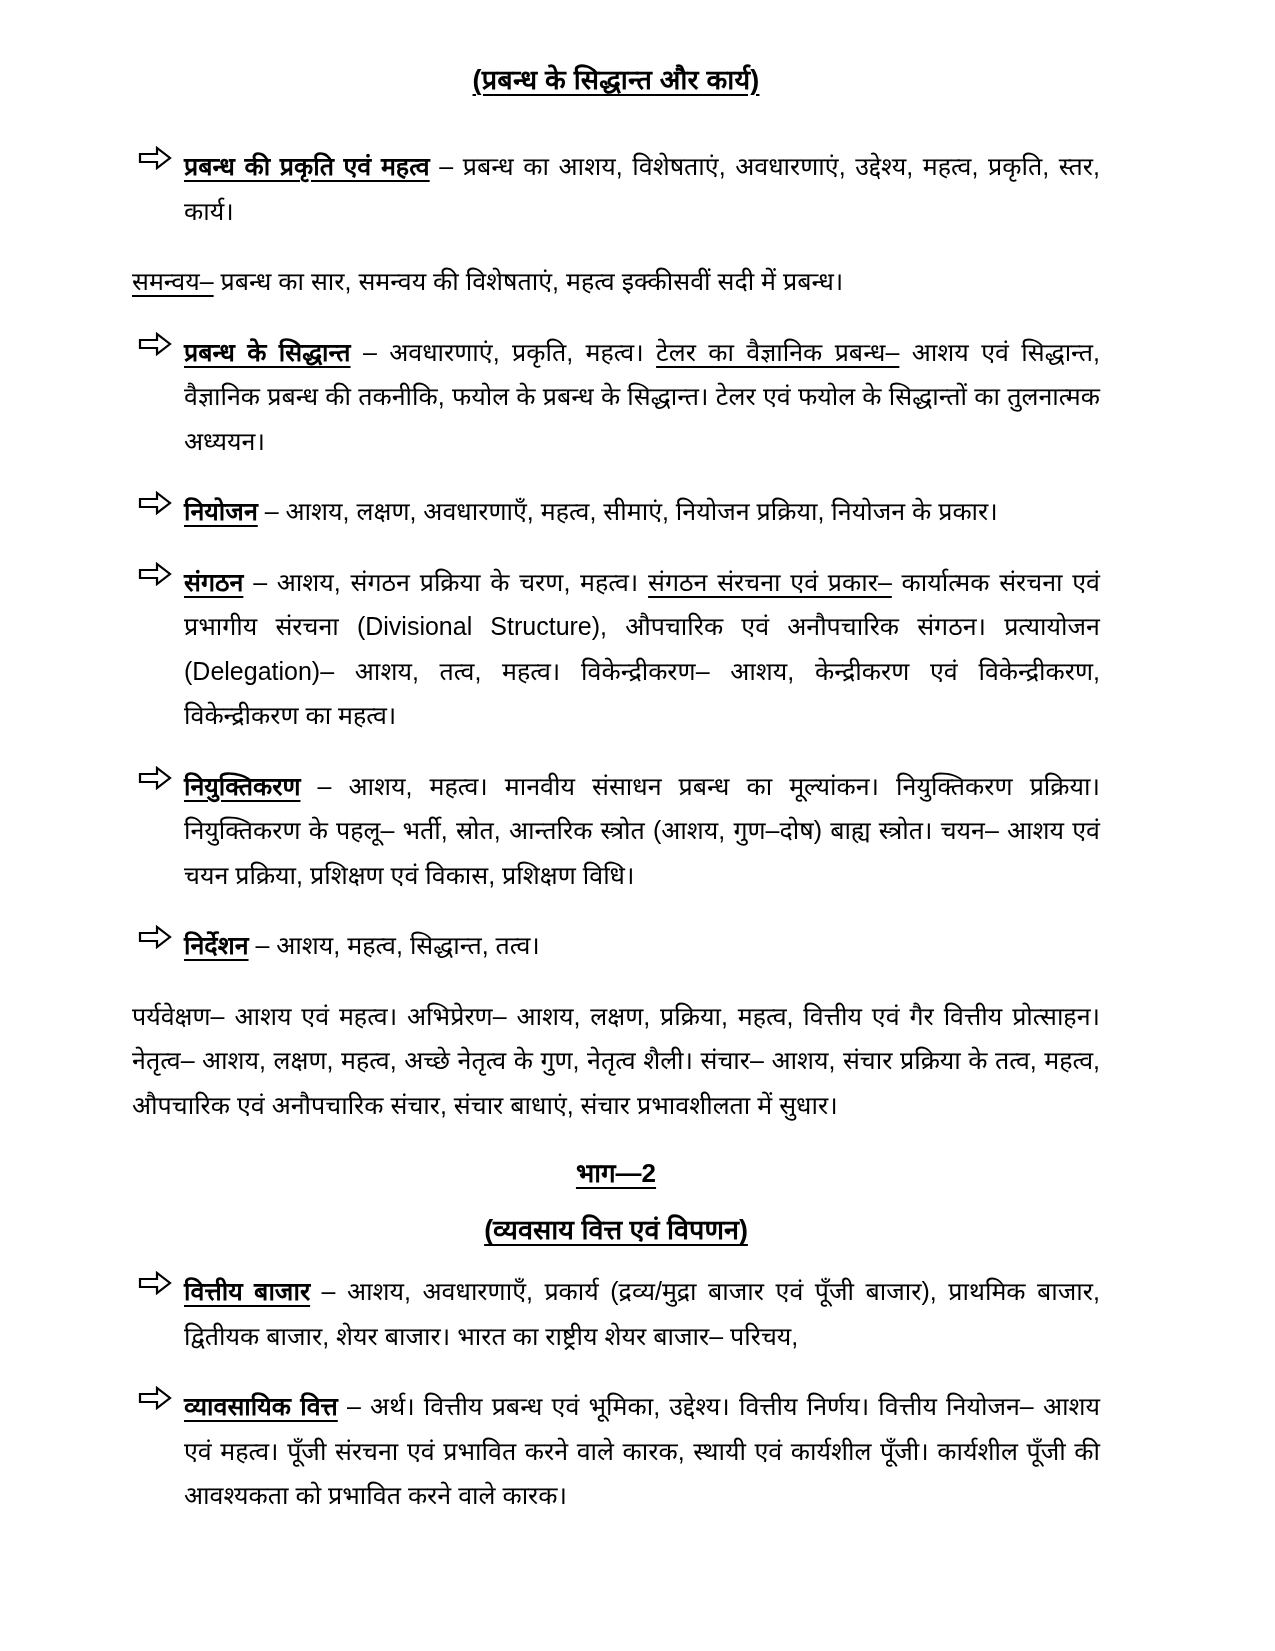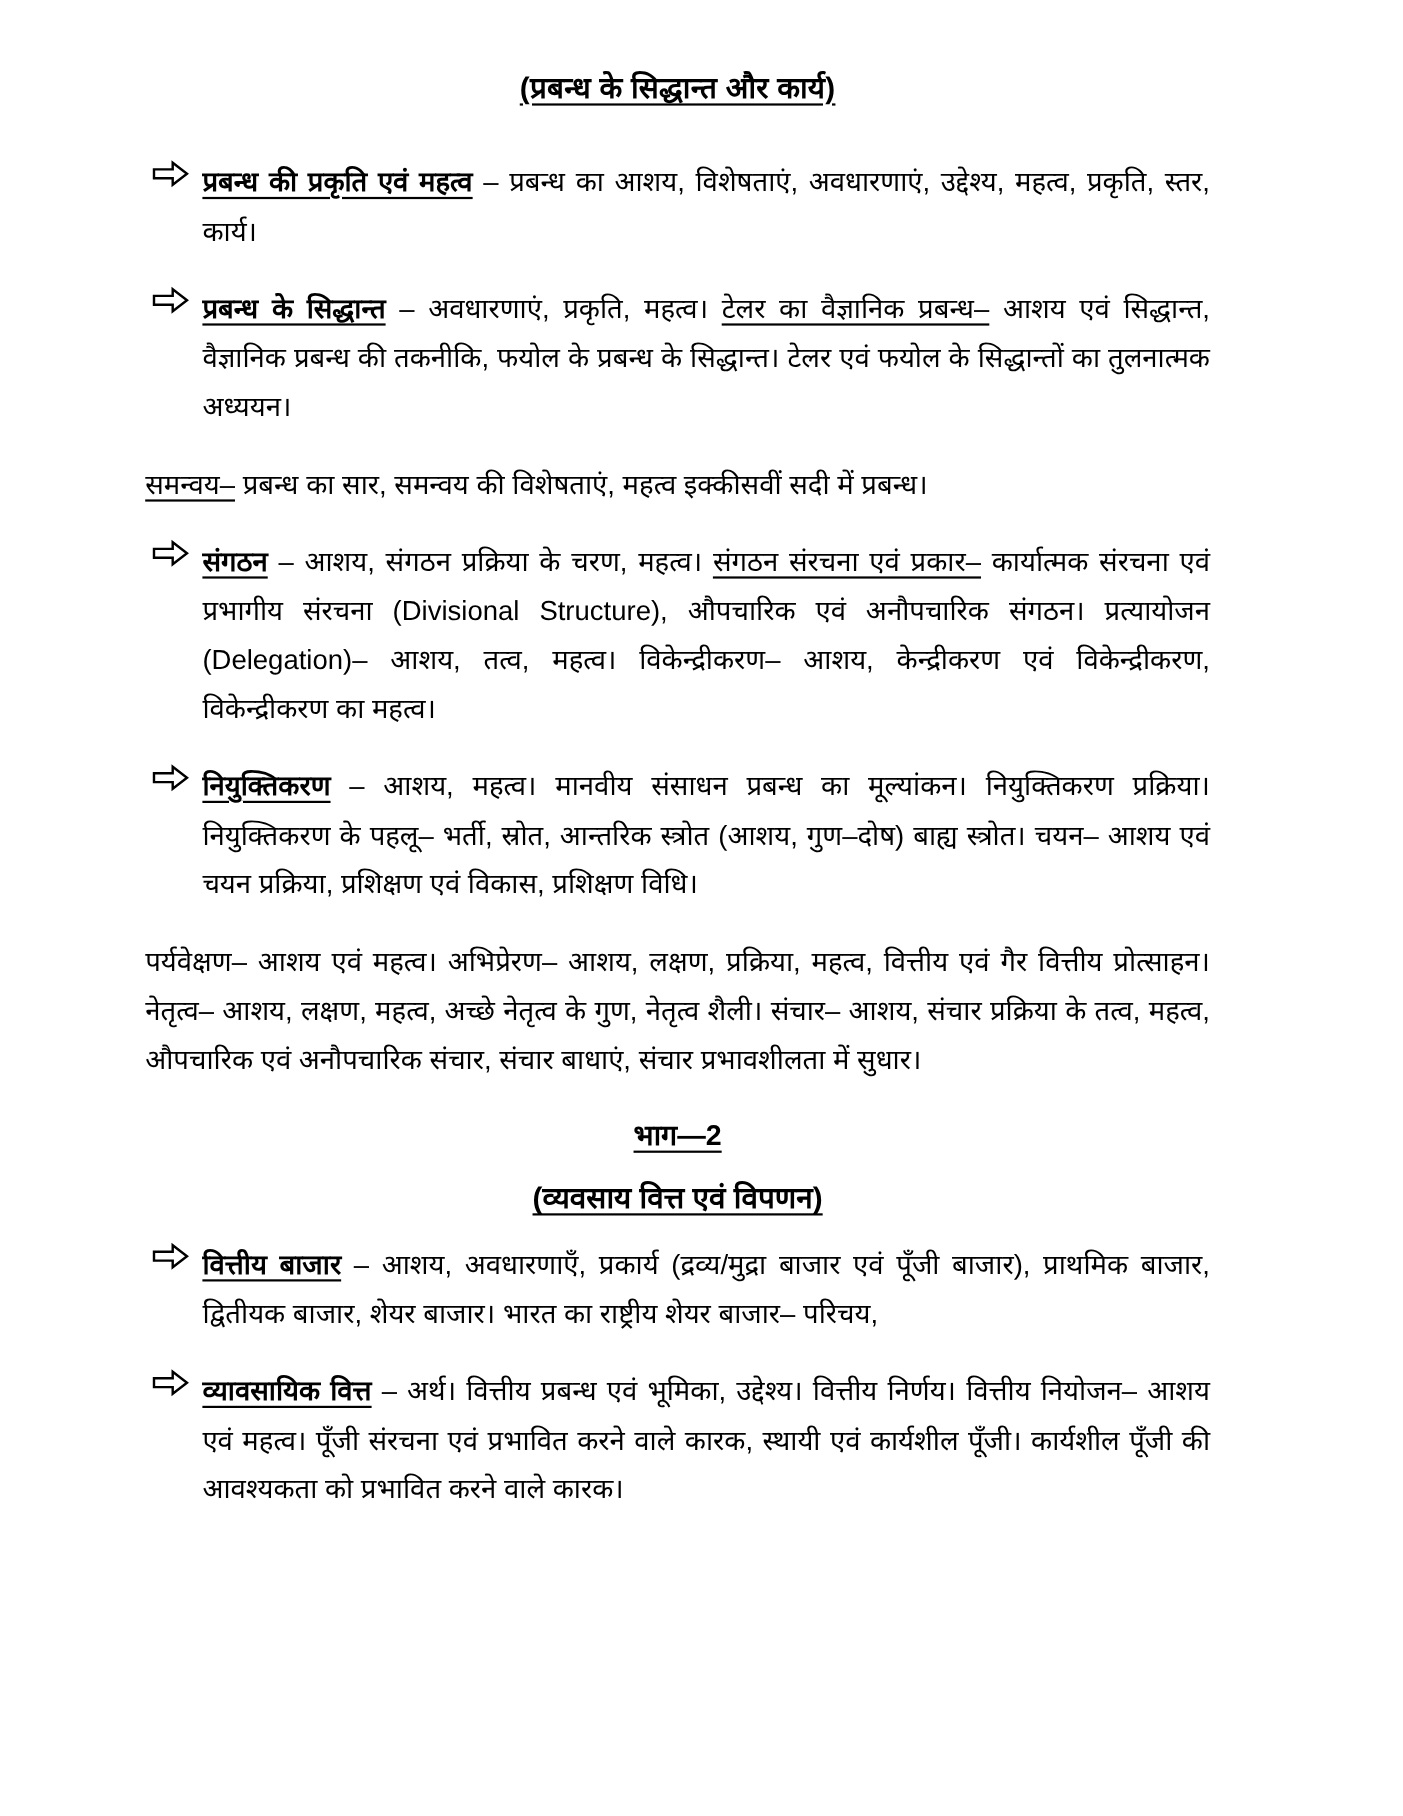--- a/index.html
+++ b/index.html
@@ -107,49 +107,63 @@
   <h1 class="doc-title"><span class="u">(प्रबन्ध के सिद्धान्त और कार्य)</span></h1>
 
   <p class="block bulleted">
     <span class="bullet-icon">
       <svg width="34" height="26" viewBox="0 0 34 26" aria-hidden="true">
         <path d="M2 9 H19 V3 L32 13 L19 23 V17 H2 Z" fill="none" stroke="#000" stroke-width="2.2" stroke-linejoin="miter"></path>
       </svg>
     </span><span class="lead">प्रबन्ध की प्रकृति एवं महत्व</span><span class="dash"> – </span><span class="txt">प्रबन्ध का आशय, विशेषताएं, अवधारणाएं, उद्देश्य, महत्व, प्रकृति, स्तर, कार्य।</span>
   </p>
 
+  <p class="block plain">
+    <span class="sub-lead">समन्वय–</span><span class="txt"> प्रबन्ध का सार, समन्वय की विशेषताएं, महत्व इक्कीसवीं सदी में प्रबन्ध।</span>
+  </p>
+
   <p class="block bulleted">
     <span class="bullet-icon">
       <svg width="34" height="26" viewBox="0 0 34 26" aria-hidden="true">
         <path d="M2 9 H19 V3 L32 13 L19 23 V17 H2 Z" fill="none" stroke="#000" stroke-width="2.2" stroke-linejoin="miter"></path>
       </svg>
     </span><span class="lead">प्रबन्ध के सिद्धान्त</span><span class="dash"> – </span><span class="txt">अवधारणाएं, प्रकृति, महत्व। </span><span class="sub-lead">टेलर का वैज्ञानिक प्रबन्ध–</span><span class="txt"> आशय एवं सिद्धान्त, वैज्ञानिक प्रबन्ध की तकनीकि, फयोल के प्रबन्ध के सिद्धान्त। टेलर एवं फयोल के सिद्धान्तों का तुलनात्मक अध्ययन।</span>
   </p>
 
-  <p class="block plain">
-    <span class="sub-lead">समन्वय–</span><span class="txt"> प्रबन्ध का सार, समन्वय की विशेषताएं, महत्व इक्कीसवीं सदी में प्रबन्ध।</span>
+  <p class="block bulleted">
+    <span class="bullet-icon">
+      <svg width="34" height="26" viewBox="0 0 34 26" aria-hidden="true">
+        <path d="M2 9 H19 V3 L32 13 L19 23 V17 H2 Z" fill="none" stroke="#000" stroke-width="2.2" stroke-linejoin="miter"></path>
+      </svg>
+    </span><span class="lead">नियोजन</span><span class="dash"> – </span><span class="txt">आशय, लक्षण, अवधारणाएँ, महत्व, सीमाएं, नियोजन प्रक्रिया, नियोजन के प्रकार।</span>
   </p>
-
 
   <p class="block bulleted">
     <span class="bullet-icon">
       <svg width="34" height="26" viewBox="0 0 34 26" aria-hidden="true">
         <path d="M2 9 H19 V3 L32 13 L19 23 V17 H2 Z" fill="none" stroke="#000" stroke-width="2.2" stroke-linejoin="miter"></path>
       </svg>
     </span><span class="lead">संगठन</span><span class="dash"> – </span><span class="txt">आशय, संगठन प्रक्रिया के चरण, महत्व। </span><span class="sub-lead">संगठन संरचना एवं प्रकार–</span><span class="txt"> कार्यात्मक संरचना एवं प्रभागीय संरचना (Divisional Structure), औपचारिक एवं अनौपचारिक संगठन। प्रत्यायोजन (Delegation)– आशय, तत्व, महत्व। विकेन्द्रीकरण– आशय, केन्द्रीकरण एवं विकेन्द्रीकरण, विकेन्द्रीकरण का महत्व।</span>
   </p>
 
   <p class="block bulleted">
     <span class="bullet-icon">
       <svg width="34" height="26" viewBox="0 0 34 26" aria-hidden="true">
         <path d="M2 9 H19 V3 L32 13 L19 23 V17 H2 Z" fill="none" stroke="#000" stroke-width="2.2" stroke-linejoin="miter"></path>
       </svg>
     </span><span class="lead">नियुक्तिकरण</span><span class="dash"> – </span><span class="txt">आशय, महत्व। मानवीय संसाधन प्रबन्ध का मूल्यांकन। नियुक्तिकरण प्रक्रिया। नियुक्तिकरण के पहलू– भर्ती, स्रोत, आन्तरिक स्त्रोत (आशय, गुण–दोष) बाह्य स्त्रोत। चयन– आशय एवं चयन प्रक्रिया, प्रशिक्षण एवं विकास, प्रशिक्षण विधि।</span>
   </p>
 
+  <p class="block bulleted">
+    <span class="bullet-icon">
+      <svg width="34" height="26" viewBox="0 0 34 26" aria-hidden="true">
+        <path d="M2 9 H19 V3 L32 13 L19 23 V17 H2 Z" fill="none" stroke="#000" stroke-width="2.2" stroke-linejoin="miter"></path>
+      </svg>
+    </span><span class="lead">निर्देशन</span><span class="dash"> – </span><span class="txt">आशय, महत्व, सिद्धान्त, तत्व।</span>
+  </p>
 
   <p class="block plain">
     <span class="txt">पर्यवेक्षण– आशय एवं महत्व। अभिप्रेरण– आशय, लक्षण, प्रक्रिया, महत्व, वित्तीय एवं गैर वित्तीय प्रोत्साहन। नेतृत्व– आशय, लक्षण, महत्व, अच्छे नेतृत्व के गुण, नेतृत्व शैली। संचार– आशय, संचार प्रक्रिया के तत्व, महत्व, औपचारिक एवं अनौपचारिक संचार, संचार बाधाएं, संचार प्रभावशीलता में सुधार।</span>
   </p>
 
   <h2 class="part-heading"><span class="u">भाग—2</span></h2>
   <h3 class="part-subtitle"><span class="u">(व्यवसाय वित्त एवं विपणन)</span></h3>
 
   <p class="block bulleted">
     <span class="bullet-icon">

